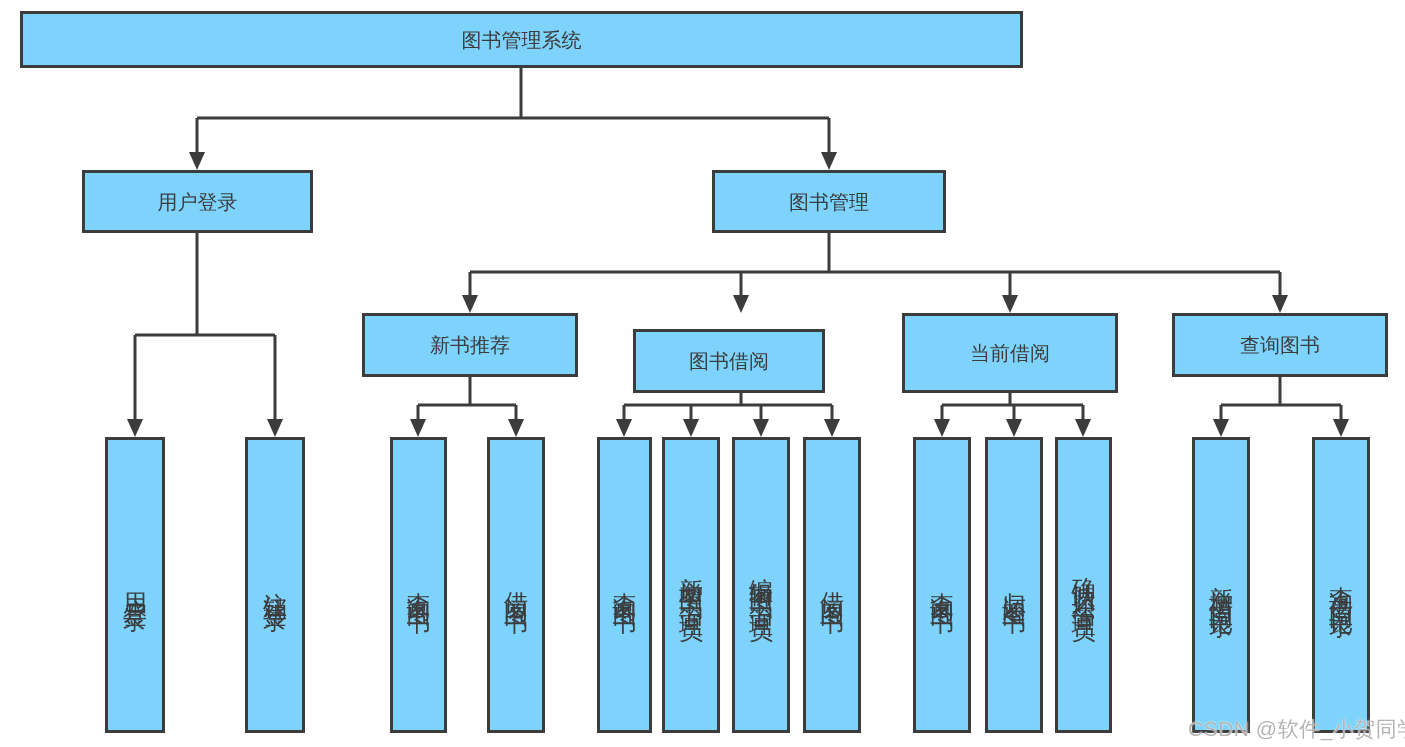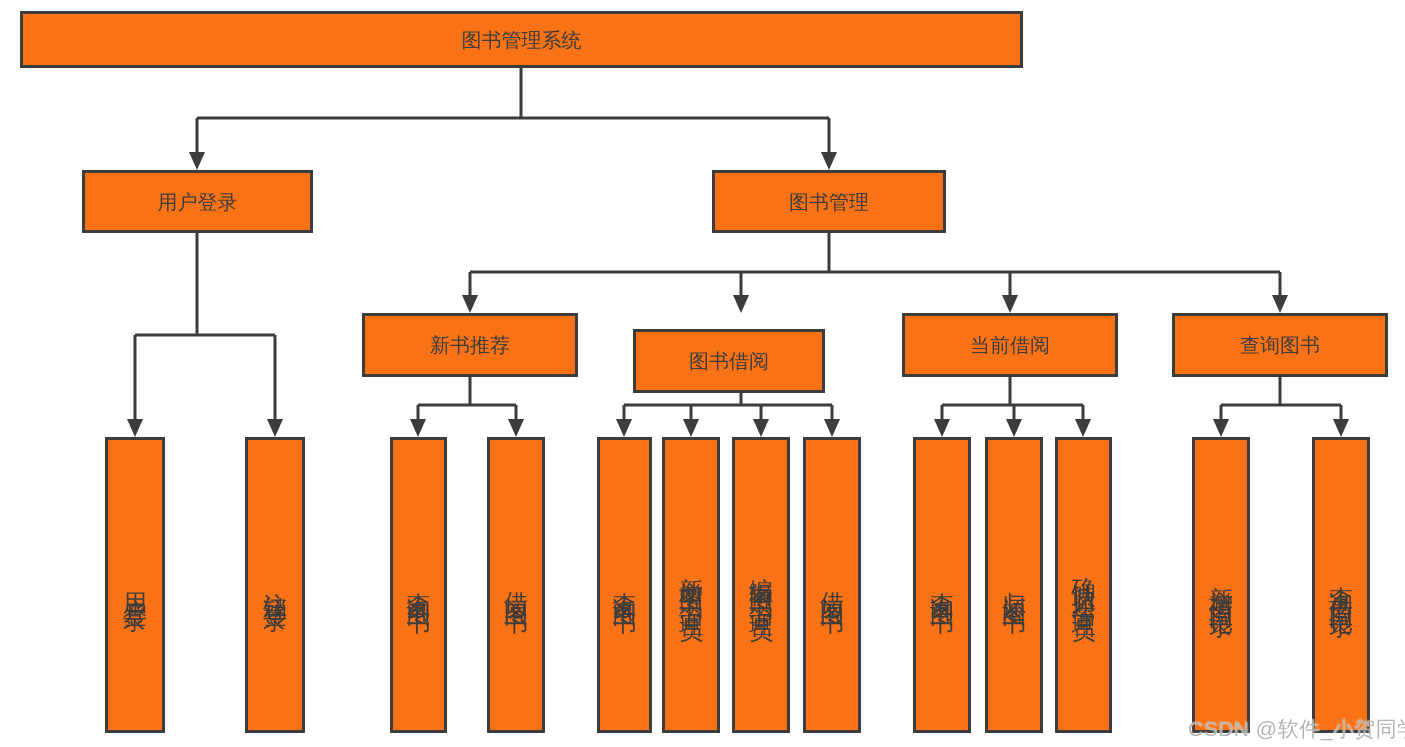--- a/index.html
+++ b/index.html
@@ -17,21 +17,21 @@
     background:var(--bg);
     overflow:hidden;
   }
   #connectors{
     position:absolute;
     left:0;top:0;
     width:1405px;height:747px;
   }
   .node{
     position:absolute;
-    background:#f97316;
+    background:#7dd3fc;
     border:3px solid var(--ink);
     color:var(--ink);
     display:flex;
     align-items:center;
     justify-content:center;
     font-size:20px;
     line-height:1;
     white-space:nowrap;
   }
   .leaf{
@@ -46,21 +46,21 @@
     line-height:1;
   }
   
   #n-root{left:20px;top:11px;width:1003px;height:57px;}
   
   #n-user-login{left:82px;top:170px;width:231px;height:63px;}
   #n-book-mgmt{left:712px;top:170px;width:234px;height:63px;}
   
   #n-new-book{left:362px;top:313px;width:216px;height:64px;}
   #n-borrow{left:633px;top:329px;width:192px;height:64px;}
-  #n-current{left:902px;top:313px;width:216px;height:64px;}
+  #n-current{left:902px;top:313px;width:216px;height:80px;}
   #n-record{left:1172px;top:313px;width:216px;height:64px;}
   
   #n-leaf-user-login{left:105px;width:60px;}
   #n-leaf-logout{left:245px;width:60px;}
   #n-leaf-query1{left:390px;width:57px;}
   #n-leaf-borrow1{left:487px;width:58px;}
   #n-leaf-query2{left:597px;width:55px;}
   #n-leaf-add-book{left:662px;width:58px;}
   #n-leaf-edit-book{left:732px;width:58px;}
   #n-leaf-borrow2{left:803px;width:58px;}

